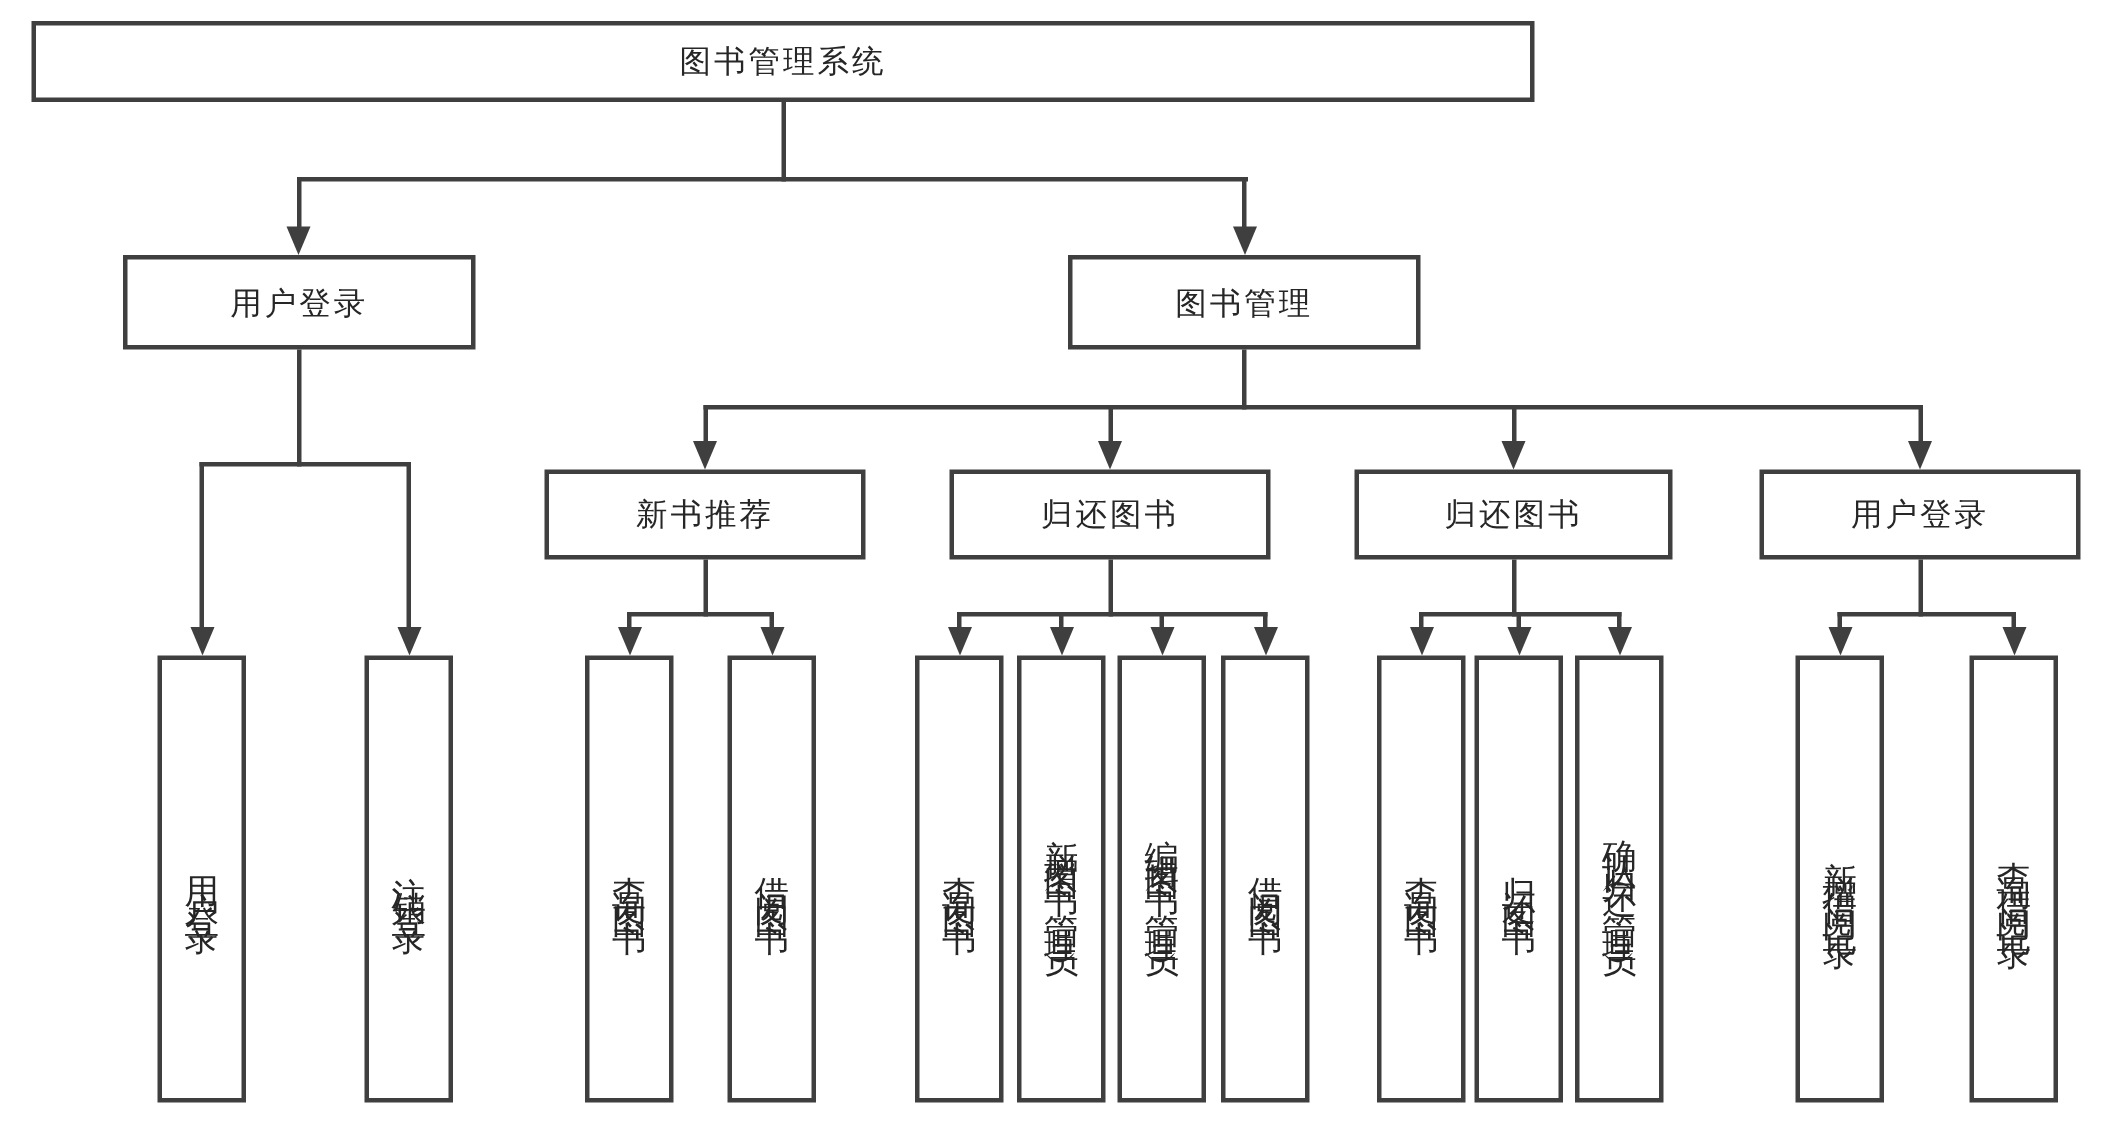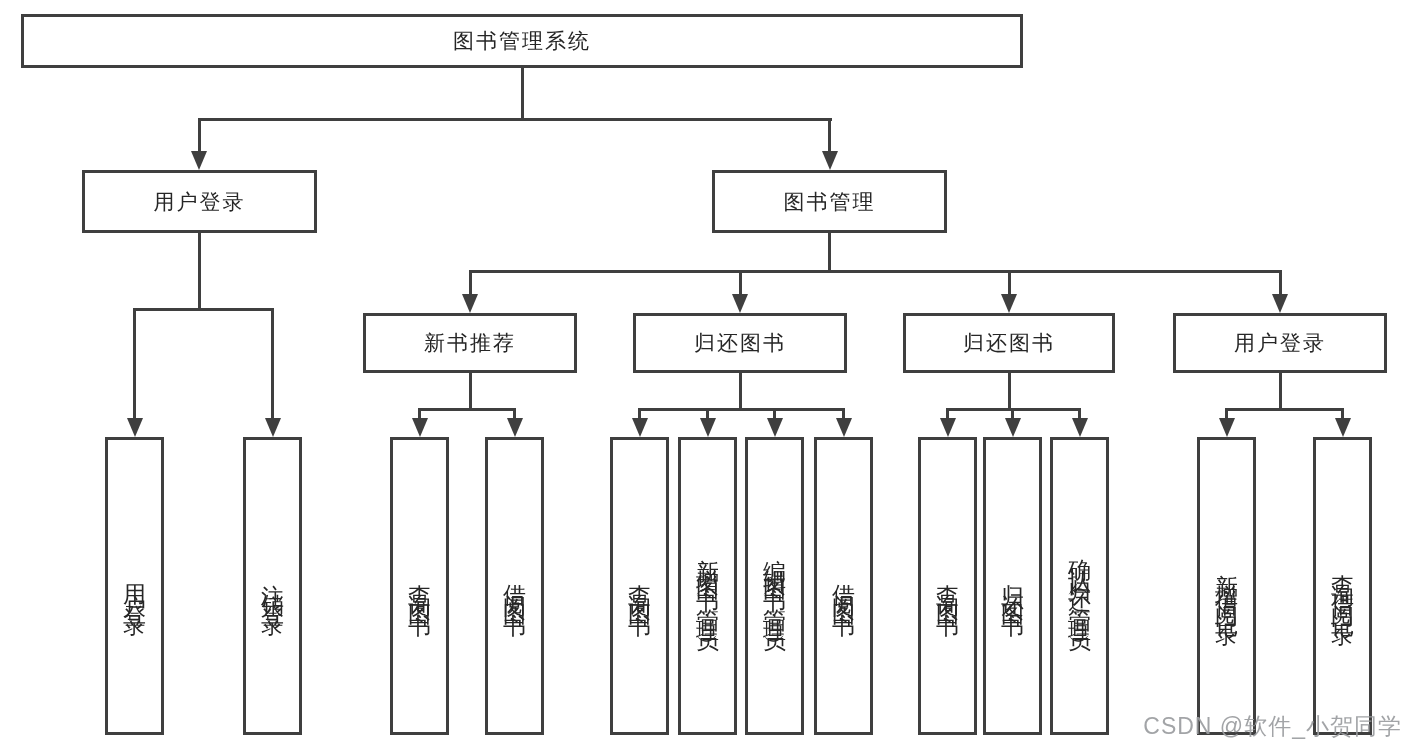--- a/index.html
+++ b/index.html
@@ -224,15 +224,14 @@
     </div>
   <div class="arrow" style="left:1226.5px;top:408px;height:29px">
       <i class="al"></i>
       <i class="ah"></i>
     </div>
   <div class="arrow" style="left:1342.5px;top:408px;height:29px">
       <i class="al"></i>
       <i class="ah"></i>
     </div>
 
-  <div class="watermark">CSDN @软件_小贺同学</div>
 
 </div>
 
 </body></html>

